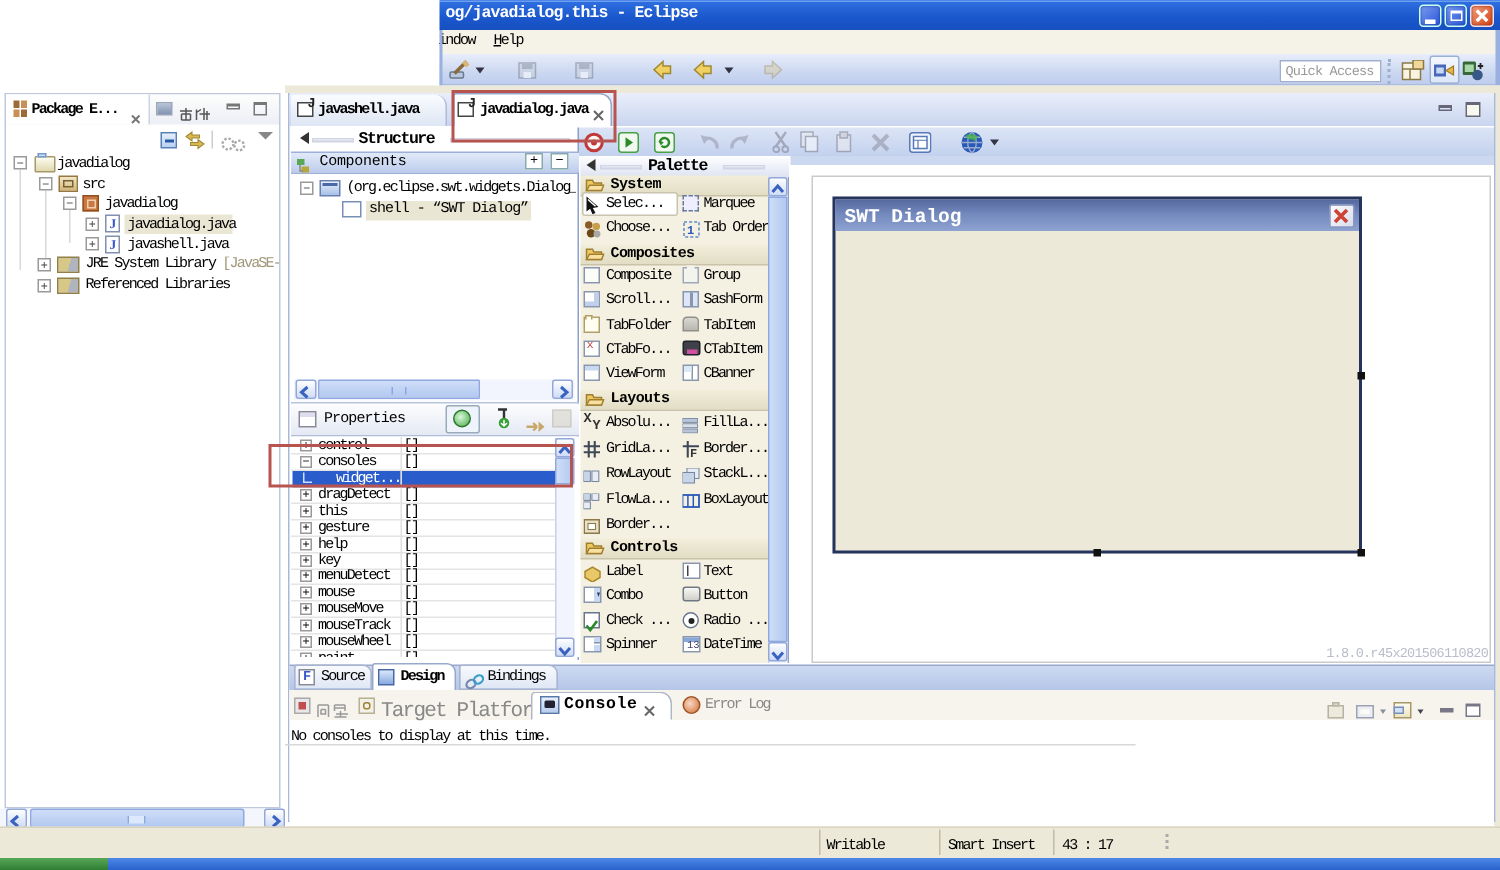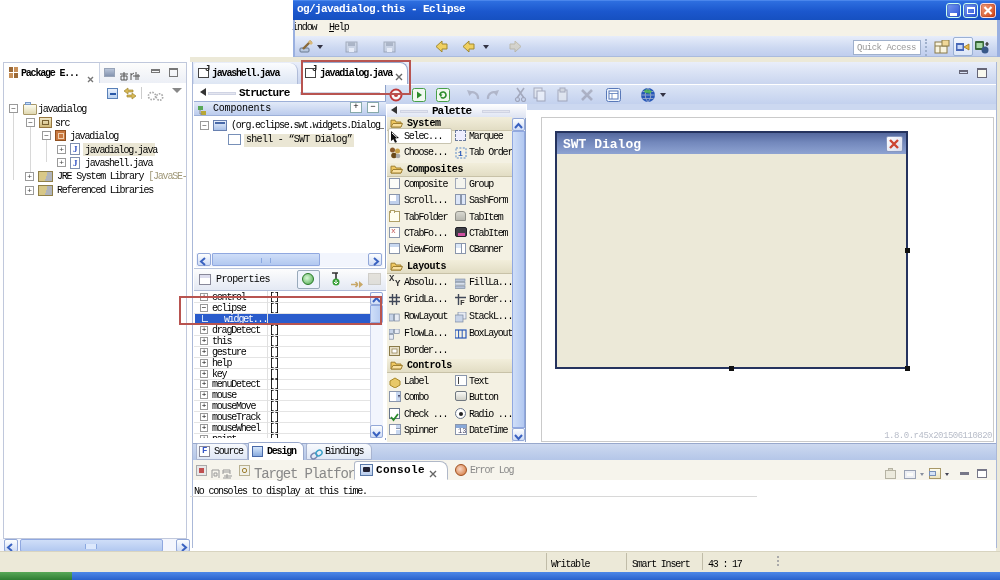--- a/index.html
+++ b/index.html
@@ -322,21 +322,21 @@
         <path d="M9 1 L13 4.5 L9 8 Z" fill="#c8a868"></path>
       </svg></div>
  <div class="a" style="left:368px;top:273px;width:13px;height:12px;background:#d8d4c8;border:1px solid #b8b4a8;opacity:.6"></div>
 
  <div class="a" style="left:194px;top:291px;width:192px;height:147px;background:#fff;overflow:hidden">
 <div class="a" style="left:6px;top:2.0px;width:8px;height:8px;border:1px solid #999;background:#fff;font-size:8px;line-height:6px;text-align:center;font-family:&quot;Liberation Sans&quot;,sans-serif">+</div>
 <div class="a" style="left:18px;top:1.0px;font-size:10px;letter-spacing:-1.2px">control</div>
 <div class="a" style="left:75px;top:1.0px;font-size:10px;letter-spacing:-1px">[]</div>
 <div class="a" style="left:0;top:11.0px;width:176px;height:1px;background:#e4e4e4"></div>
 <div class="a" style="left:6px;top:12.9px;width:8px;height:8px;border:1px solid #999;background:#fff;font-size:8px;line-height:6px;text-align:center;font-family:&quot;Liberation Sans&quot;,sans-serif">−</div>
-<div class="a" style="left:18px;top:11.9px;font-size:10px;letter-spacing:-1.2px">eclipse</div>
+<div class="a" style="left:18px;top:11.9px;font-size:10px;letter-spacing:-1.2px">consoles</div>
 <div class="a" style="left:75px;top:11.9px;font-size:10px;letter-spacing:-1px">[]</div>
 <div class="a" style="left:0;top:21.9px;width:176px;height:1px;background:#e4e4e4"></div>
 <div class="a" style="left:1px;top:22.9px;width:175px;height:11px;background:#2a5ccc"></div>
 <div class="a" style="left:8px;top:24px;width:6px;height:7px;border-left:1px solid #cfe0f8;border-bottom:1px solid #cfe0f8"></div>
 <div class="a" style="left:30px;top:22.9px;font-size:10px;letter-spacing:-1.2px;color:#fff">widget...</div>
 <div class="a" style="left:73px;top:22.9px;width:1px;height:11px;background:#88a8e8"></div>
 <div class="a" style="left:0;top:32.9px;width:176px;height:1px;background:#e4e4e4"></div>
 <div class="a" style="left:6px;top:34.8px;width:8px;height:8px;border:1px solid #999;background:#fff;font-size:8px;line-height:6px;text-align:center;font-family:&quot;Liberation Sans&quot;,sans-serif">+</div>
 <div class="a" style="left:18px;top:33.8px;font-size:10px;letter-spacing:-1.2px">dragDetect</div>
 <div class="a" style="left:75px;top:33.8px;font-size:10px;letter-spacing:-1px">[]</div>

